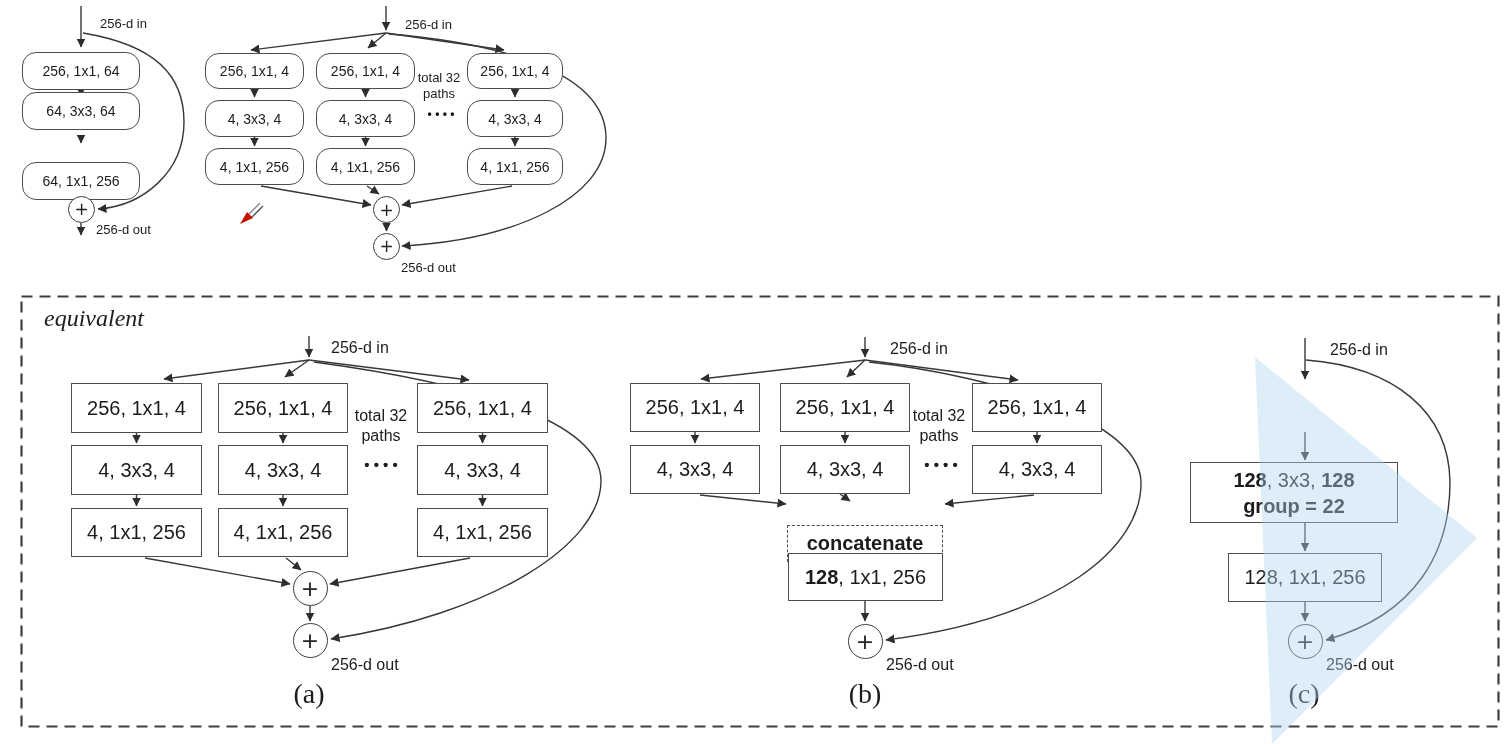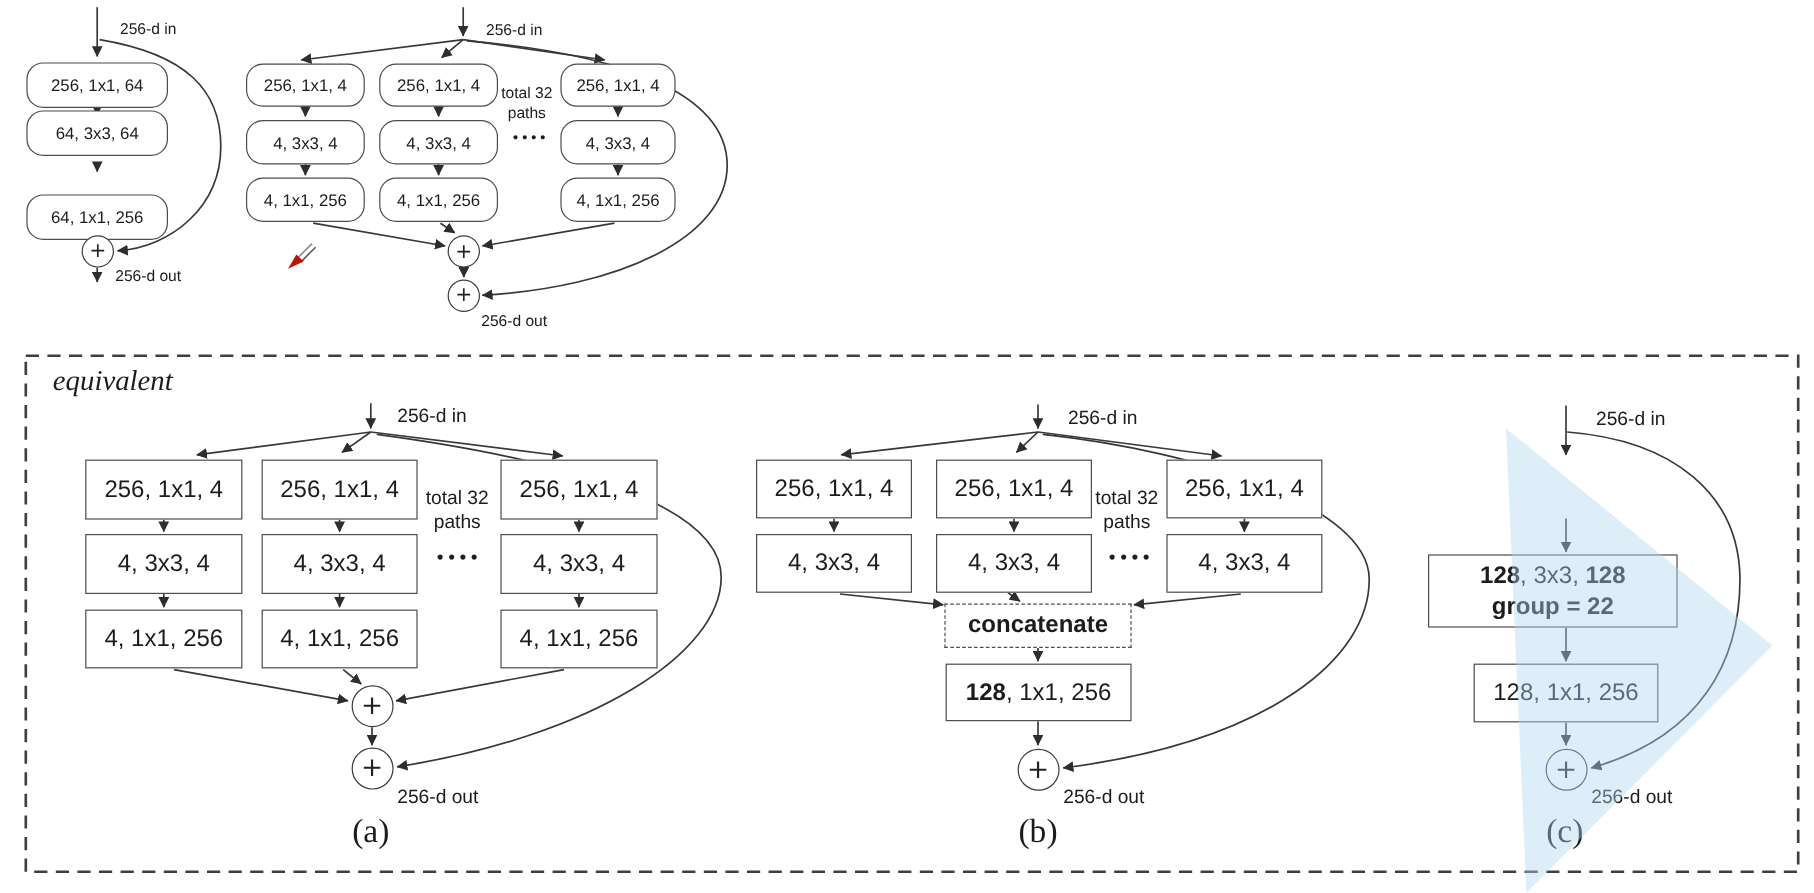--- a/index.html
+++ b/index.html
@@ -164,21 +164,21 @@
   <div class="lbl" style="left:890px;top:340px;font-size:16px;">256-d in</div>
   <div class="box f-big" style="left:630px;top:383px;width:130px;height:49px;">256, 1x1, 4</div>
   <div class="box f-big" style="left:780px;top:383px;width:130px;height:49px;">256, 1x1, 4</div>
   <div class="box f-big" style="left:972px;top:383px;width:130px;height:49px;">256, 1x1, 4</div>
   <div class="box f-big" style="left:630px;top:445px;width:130px;height:49px;">4, 3x3, 4</div>
   <div class="box f-big" style="left:780px;top:445px;width:130px;height:49px;">4, 3x3, 4</div>
   <div class="box f-big" style="left:972px;top:445px;width:130px;height:49px;">4, 3x3, 4</div>
   <div class="lbl ctr" style="left:904px;top:407px;width:70px;font-size:16px;">total 32</div>
   <div class="lbl ctr" style="left:904px;top:427px;width:70px;font-size:16px;">paths</div>
   <div class="lbl ctr" style="left:912px;top:456px;width:58px;font-size:15px;font-weight:bold;">• • • •</div>
-  <div class="box f-big dashedbox" style="left:787px;top:503px;width:156px;height:37px;">concatenate</div>
+  <div class="box f-big dashedbox" style="left:787px;top:525px;width:156px;height:37px;">concatenate</div>
   <div class="box f-big" style="left:788px;top:553px;width:155px;height:48px;">
     <span><b>128</b><span>, 1x1, 256</span></span>
   </div>
   <div class="plus plus-lg" style="left:847.5px;top:623.5px;">+</div>
   <div class="lbl" style="left:886px;top:656px;font-size:16px;">256-d out</div>
   <div class="lbl ctr serif" style="left:843px;top:678px;width:44px;font-size:28px;">(b)</div>
 
   <div class="lbl" style="left:1330px;top:341px;font-size:16px;">256-d in</div>
   <div class="box f-big" style="left:1190px;top:462px;width:208px;height:61px;line-height:26px;">
     <div>

